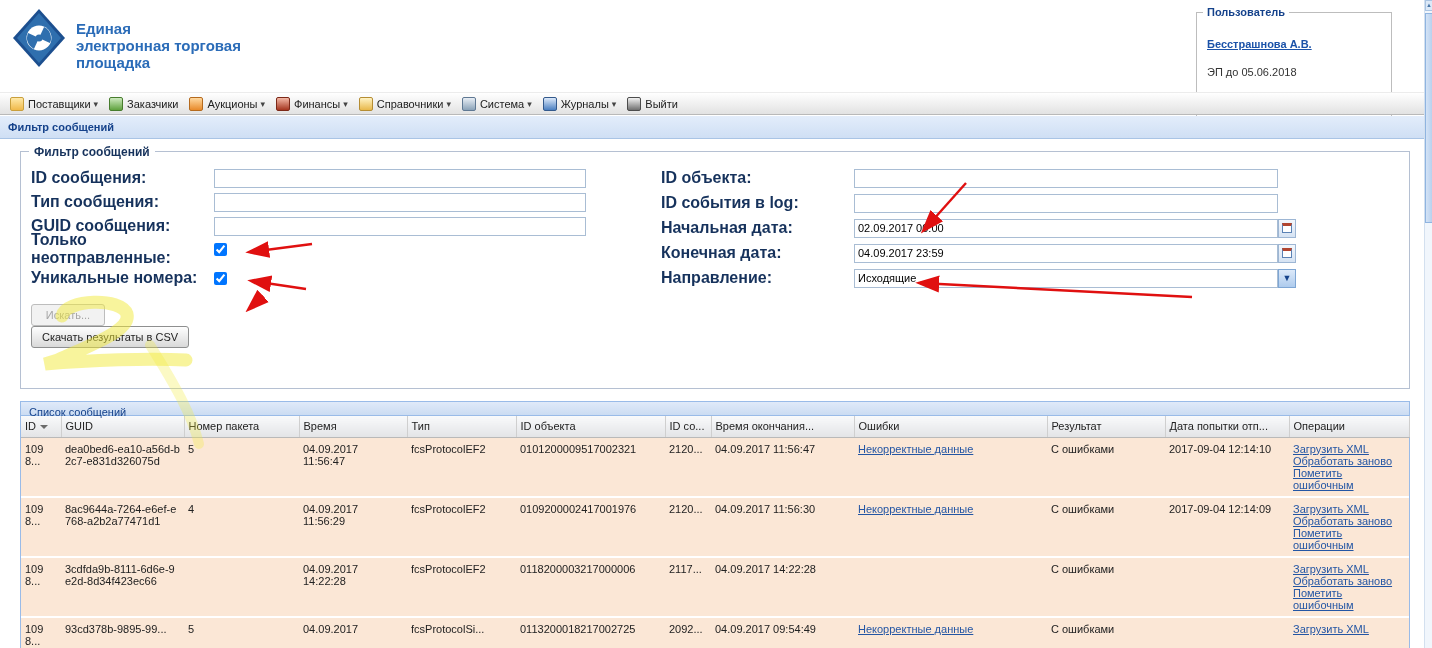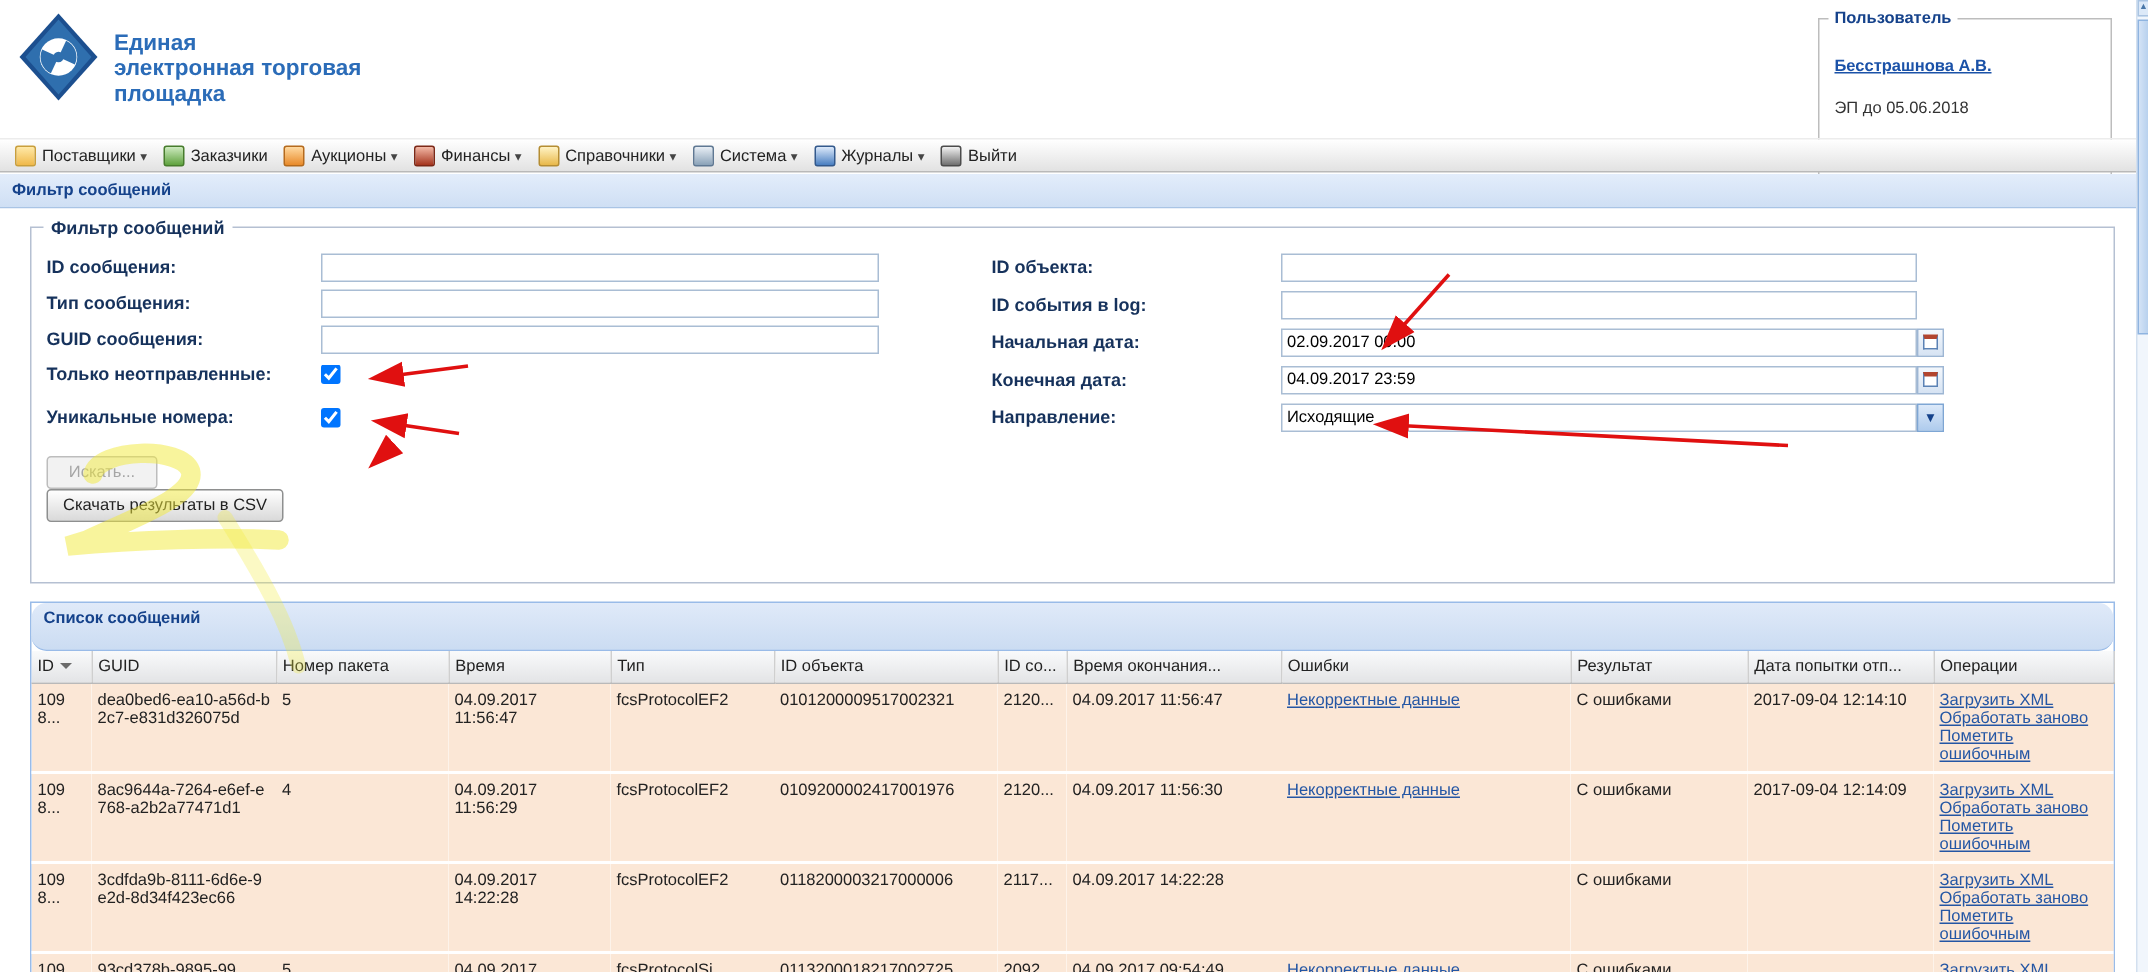--- a/index.html
+++ b/index.html
@@ -3,21 +3,21 @@
 <meta charset="utf-8">
 <style>
   * { box-sizing: border-box; margin: 0; padding: 0; }
   html,body { width:1432px; height:648px; overflow:hidden; }
   body { font-family:"Liberation Sans", sans-serif; font-size:11px; background:#fff; position:relative; color:#222; }
 
   
   .header { position:absolute; top:0; left:0; right:8px; height:92px; background:#fff; }
   .logo { position:absolute; left:12px; top:8px; }
   .brand { position:absolute; left:76px; top:20px; font-size:15px; font-weight:bold; color:#2b6cb8; line-height:17px; }
-  .user-box { position:absolute; top:12px; right:16px; width:196px; min-height:62px; border:1px solid #bdbdbd; background:#fff; padding:9px 10px 6px; }
+  .user-box { position:absolute; top:12px; right:32px; width:196px; min-height:62px; border:1px solid #bdbdbd; background:#fff; padding:9px 10px 6px; }
   .user-box .legend { position:absolute; top:-7px; left:6px; background:#fff; padding:0 4px; font-weight:bold; color:#15428b; }
   .user-box a { display:block; color:#1b52a8; font-weight:bold; text-decoration:underline; margin:16px 0; cursor:pointer; }
   .user-box .cert { color:#333; font-weight:normal; margin:1px 0; }
 
   
   .menu-bar { position:absolute; top:92px; left:0; width:1432px; height:23px; background:linear-gradient(#ffffff,#e2e2e2); border-top:1px solid #ececec; border-bottom:1px solid #b9b9b9; display:flex; align-items:center; padding-left:6px; }
   .menu-item { display:flex; align-items:center; padding:2px 7px 2px 4px; cursor:pointer; white-space:nowrap; }
   .mi-icon { width:14px; height:14px; display:inline-block; margin-right:4px; border-radius:2px; }
   .mi-arrow { font-size:9px; color:#444; margin-left:3px; }
   .suppliers-icon   { background:linear-gradient(#ffe9a8,#f0b94a); border:1px solid #c99f3c; }
@@ -35,36 +35,36 @@
   
   .content { position:absolute; top:139px; left:0; right:8px; bottom:0; background:#fff; }
 
   fieldset.filter { position:relative; margin:12px 14px 0 20px; height:238px; border:1px solid #b5c0d2; padding:0; }
   fieldset.filter .legend { position:absolute; top:-7px; left:8px; background:#fff; padding:0 5px; font-weight:bold; font-size:12px; color:#16325c; }
   .fcol-left  { position:absolute; left:10px; top:16px; width:600px; }
   .fcol-right { position:absolute; left:612px; top:16px; width:770px;margin-left:28px; }
   .f-row { display:flex; align-items:center; height:20px; margin-bottom:4px; }
   .f-row.cb { height:18px; margin-bottom:11px; }
   .fcol-right .f-row { height:20px; margin-bottom:5px; }
-  .f-label { width:183px; font-size:12px; font-weight:bold; color:#16325c; flex:none; }
+  .f-label { width:183px; font-size:16px; font-weight:bold; color:#16325c; flex:none; }
   .fcol-right .f-label { width:193px; }
   .f-input { width:372px; height:19px; border:1px solid #a9bdd4; font-family:"Liberation Sans",sans-serif; font-size:11px; padding:1px 3px; background:#fff; }
   .fcol-right .f-input { width:424px; }
   .f-check { width:13px; height:13px; margin:0; }
   .trigger { width:18px; height:19px; border:1px solid #9db6d4; background:linear-gradient(#f3f7fc,#d6e3f3); cursor:pointer; padding:0; display:flex; align-items:center; justify-content:center; }
   .trigger.combo { background:linear-gradient(#dce9f9,#aecbed); border-color:#7ea6d4; }
   .combo-arrow { font-size:9px; color:#15428b; line-height:1; }
   .cal-glyph { display:inline-block; width:10px; height:10px; background:#fff; border:1px solid #5b82b5; border-top:3px solid #b2452f; }
   .btn { display:inline-block; height:22px; border:1px solid #8e8f8f; border-radius:3px; background:linear-gradient(#fefefe,#d9d9d9); font-family:"Liberation Sans",sans-serif; font-size:11px; color:#222; padding:0 10px; cursor:pointer; }
   .btn.search { margin-top:6px; width:74px; color:#a6a6a6; border-color:#bdbdbd; background:#f2f2f2; }
   .btn.csv { display:block; margin-top:0; }
 
   
   .results { margin:12px 14px 0 20px; border:1px solid #99bbe8; background:#fff; }
-  .results-header { height:32px; background:linear-gradient(#e0eaf9,#cbdcf2); border-bottom:1px solid #99bbe8; color:#15428b; font-weight:bold; padding:4px 0 0 8px;border-radius:10px; }
+  .results-header { height:14px; background:linear-gradient(#e0eaf9,#cbdcf2); border-bottom:1px solid #99bbe8; color:#15428b; font-weight:normal; padding:4px 0 0 8px; }
   table.grid { width:100%; border-collapse:collapse; table-layout:fixed; }
   table.grid th { height:21px; background:linear-gradient(#f9fafb,#e3e4e6); border-right:1px solid #cfcfcf; border-bottom:1px solid #b9b9b9; font-weight:normal; text-align:left; padding:3px 4px; color:#222; white-space:nowrap; overflow:hidden; cursor:pointer; }
   .sort-arrow { display:inline-block; width:0; height:0; border-left:4px solid transparent; border-right:4px solid transparent; border-top:4px solid #6b6b6b; margin-left:4px; vertical-align:middle; }
   table.grid td { background:#fbe7d6; vertical-align:top; padding:5px 4px; border-bottom:2px solid #fff; font-size:11px; color:#222; overflow:hidden; word-wrap:break-word; word-break:break-all; height:60px; }
   table.grid td.nw { word-break:normal; }
   a.tlink { color:#2456a4; text-decoration:underline; cursor:pointer; word-break:normal; }
 
   
   .scrollbar { position:absolute; top:0; right:0; width:8px; height:648px; background:#f1f6fc; border-left:1px solid #d3e0ef; }
   .scroll-up { position:absolute; top:0; left:0; width:8px; height:11px; background:#dce9f8; border:1px solid #aac4e2; font-size:6px; color:#4a77a8; text-align:center; line-height:9px; cursor:pointer; }

